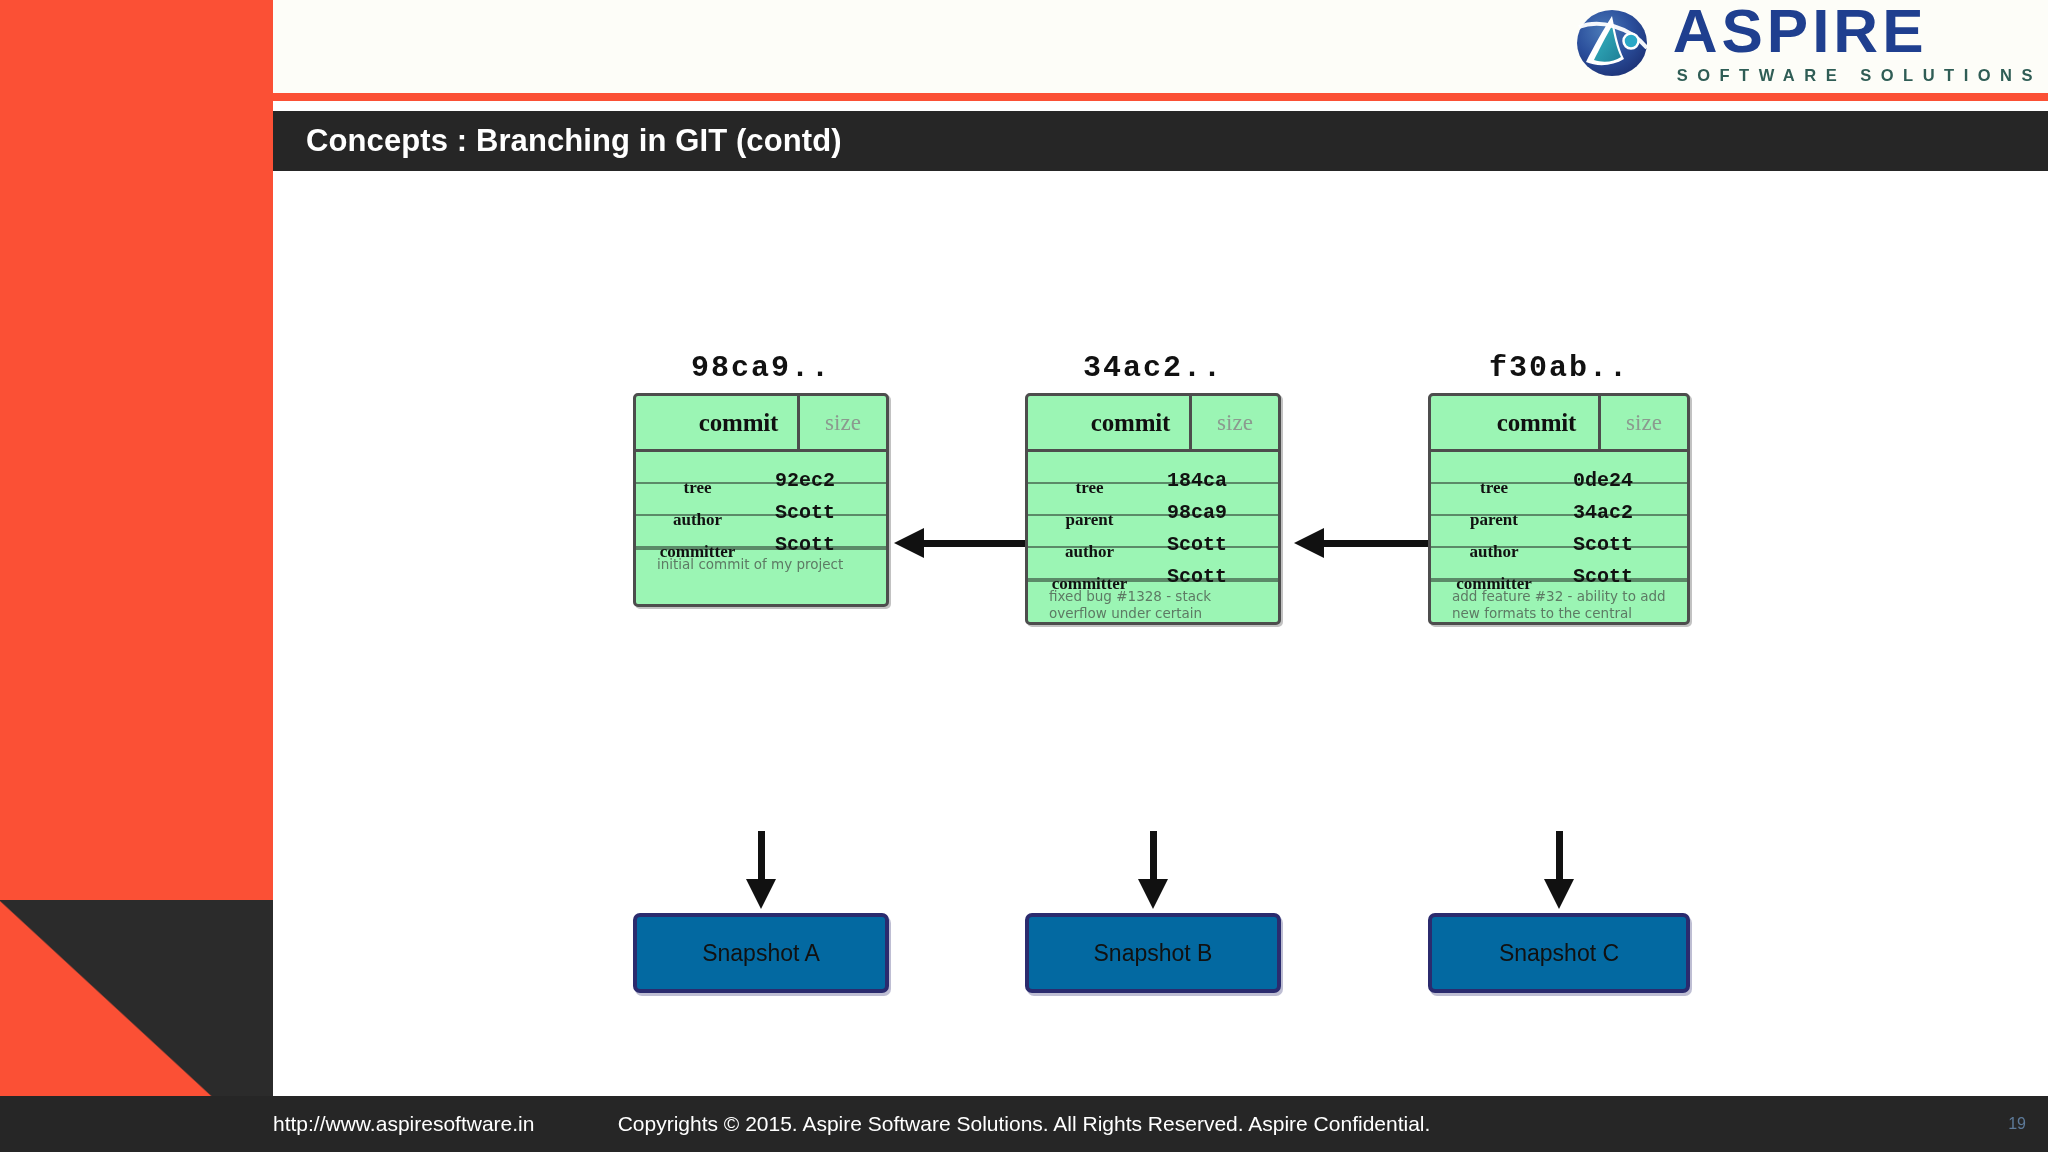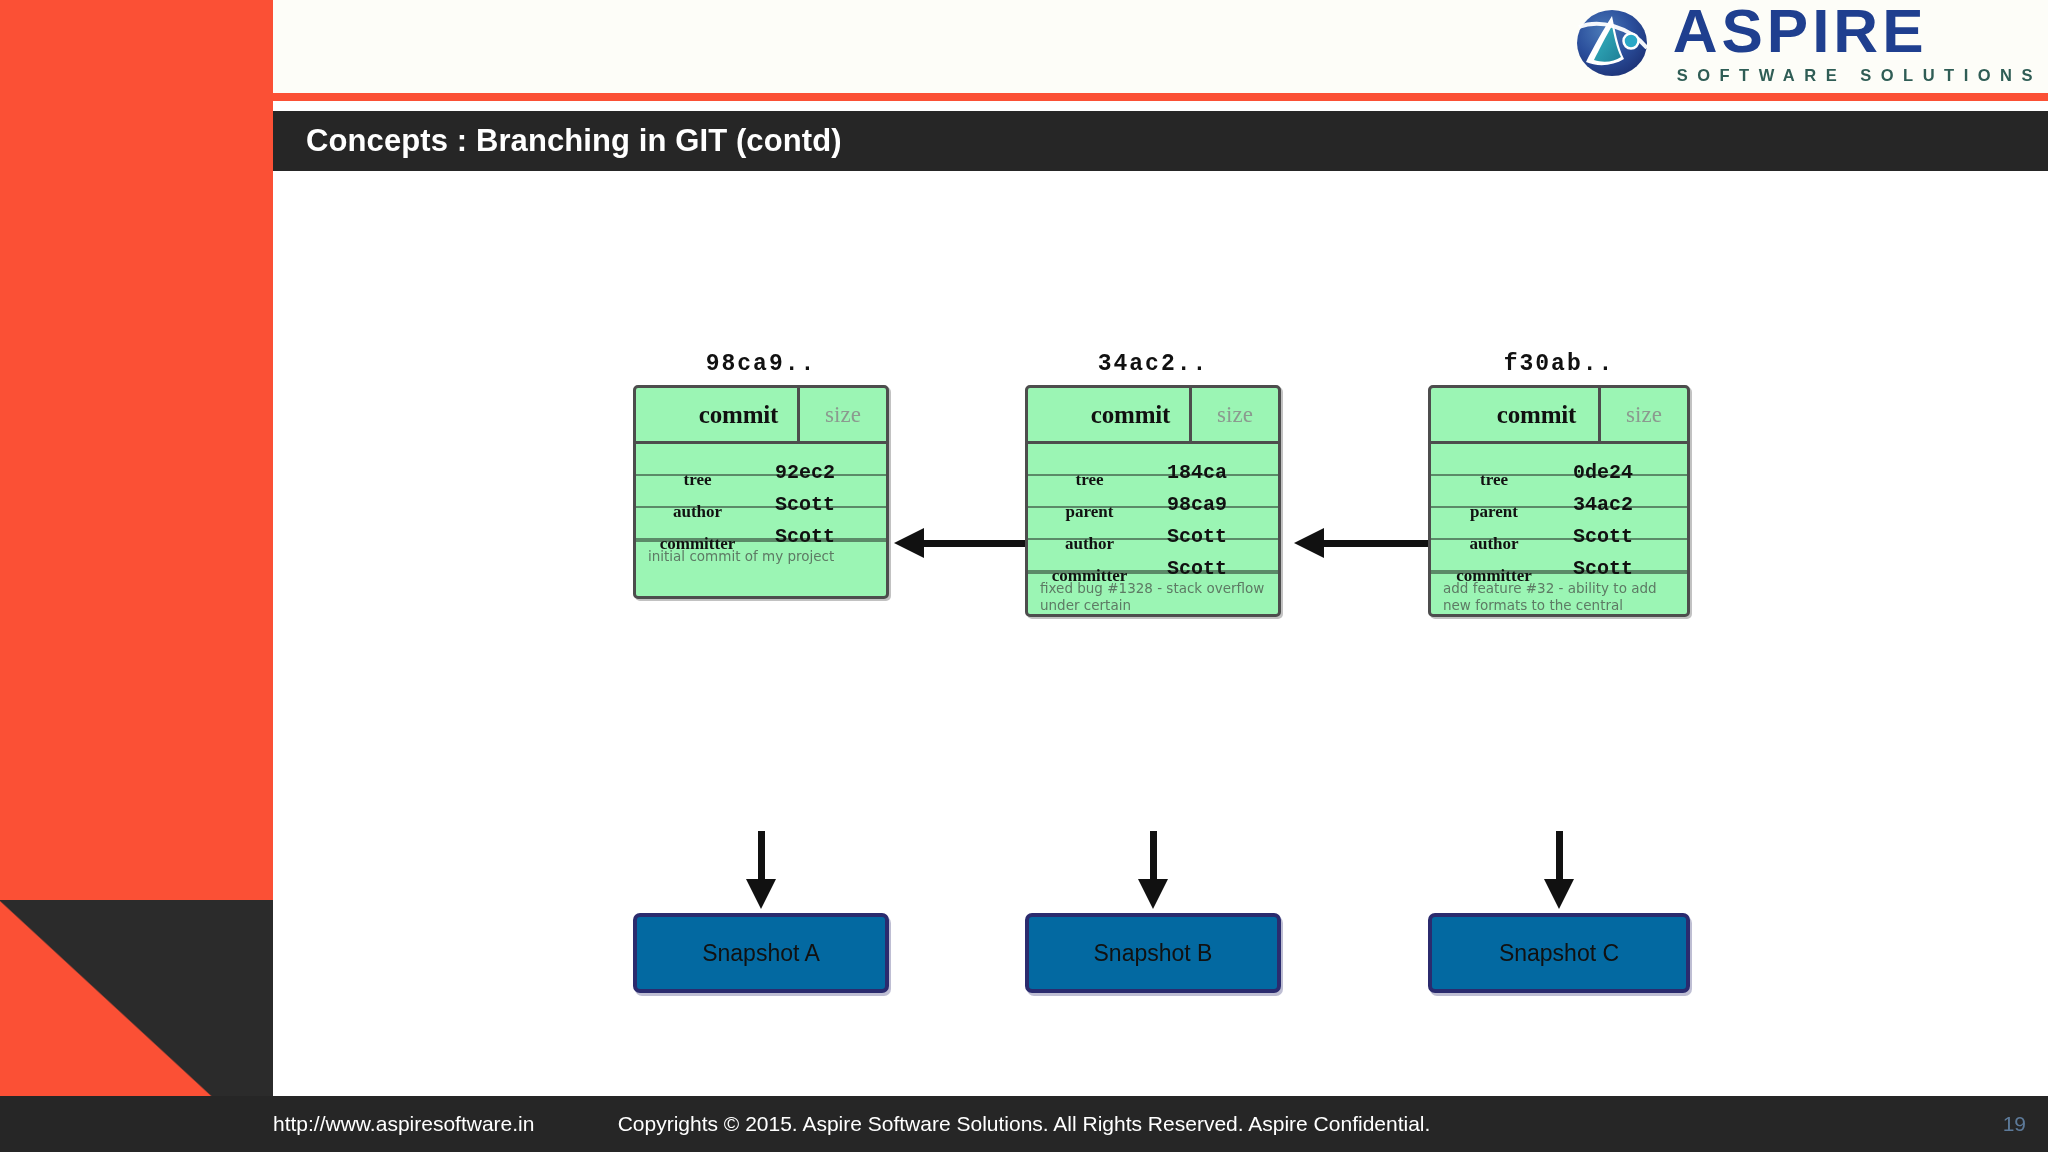--- a/index.html
+++ b/index.html
@@ -73,21 +73,21 @@
   
   .diagram { position:absolute; left:0; top:0; width:100%; height:100%; }
 
   .col { position:absolute; top:180px; }
   .col-1 { left:360px; }
   .col-2 { left:752px; }
   .col-3 { left:1155px; }
 
   .commit-label {
     font-family:"Liberation Mono","DejaVu Sans Mono",monospace;
-    font-size:23px; font-weight:600; color:#111;
+    font-size:30px; font-weight:600; color:#111;
     text-align:center; letter-spacing:2px;
     margin-bottom:8px;
   }
 
   .commit-box {
     width:256px;
     background:#9bf5b4;
     border:3px solid #4d4d4d;
     border-radius:5px;
     box-shadow:2px 2px 0 rgba(120,120,120,0.45);
@@ -120,21 +120,21 @@
   }
   .cb-val {
     width:50%; display:flex; align-items:center; padding-left:14px;
     font-size:20px; font-weight:700; color:#111;
     font-family:"Liberation Mono","DejaVu Sans Mono",monospace;
     margin-top:27px;
   }
 
   .cb-msg {
     border-top:2px solid #5b8a68;
-    padding:6px 8px 0 12px;
+    padding:6px 8px 0 21px;
     font-size:13.5px; color:#5d7a64; line-height:1.25;
     font-family:"DejaVu Sans", sans-serif;
   }
   .cb-msg-pad-1 { min-height:56px; }
   .cb-msg-pad-2 { min-height:36px; }
 
   
   .arrow-h { position:absolute; height:0; }
   .arrow-h .shaft {
     position:absolute; right:0; top:0; height:7px; background:#111;
@@ -185,21 +185,21 @@
     position:absolute; left:273px; color:#ffffff; font-size:21px;
     font-family:"Liberation Sans", sans-serif;
   }
   .footer-copy {
     position:absolute; left:50%; transform:translateX(-50%);
     color:#ffffff; font-size:21px;
     font-family:"Liberation Sans", sans-serif;
     white-space:nowrap;
   }
   .footer-page {
-    position:absolute; right:22px; color:#5d7a99; font-size:21px;
+    position:absolute; right:22px; color:#5d7a99; font-size:16px;
     font-family:"Liberation Sans", sans-serif;
     margin-left:29px;
   }
 </style>
 </head>
 <body>
 
 <div id="slide">
 
   <div class="left-rail"></div>

